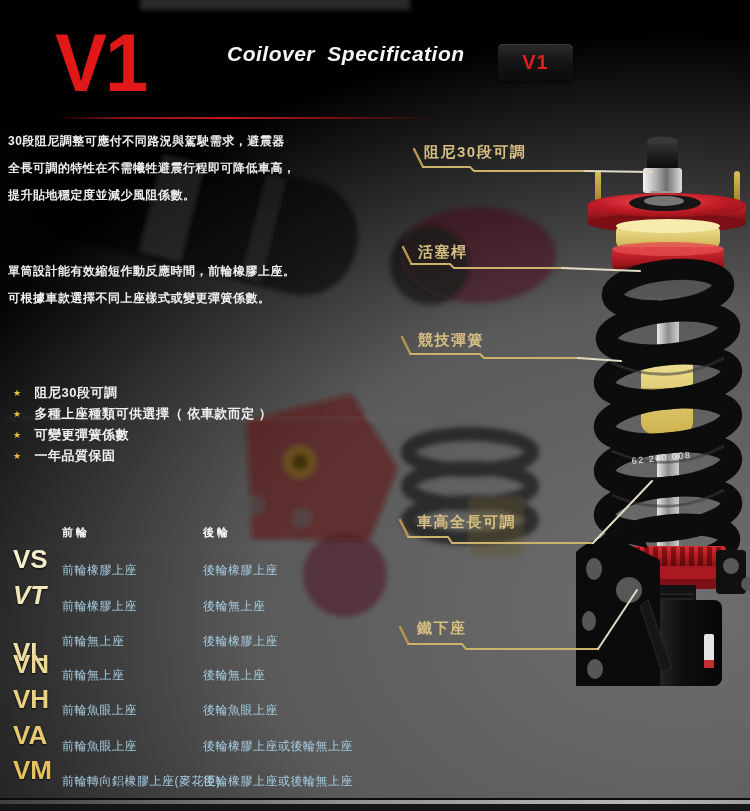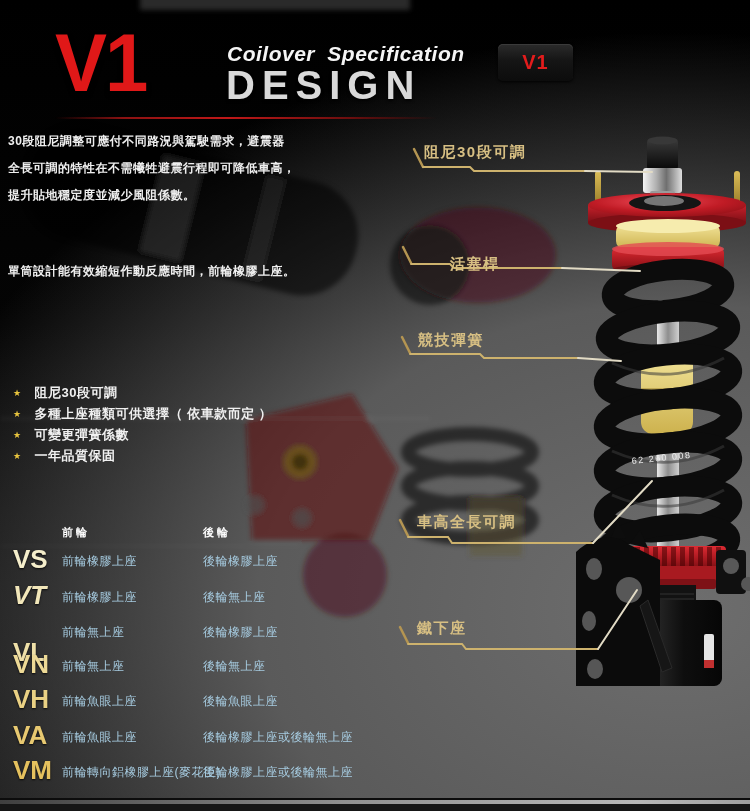--- a/index.html
+++ b/index.html
@@ -36,32 +36,32 @@
 
   
   .features{left:13px;top:381px;}
   .feat{height:21px;line-height:21px;white-space:nowrap;}
   .star{color:#e9c53e;font-size:9px;margin-right:9px;vertical-align:1px;}
   .ftxt{color:#f0f0f0;font-size:13px;font-weight:bold;letter-spacing:.5px;}
 
   
   .callout{position:absolute;color:#d7bf83;font-size:15px;font-weight:bold;letter-spacing:1.5px;white-space:nowrap;}
   .co-damping{left:424px;top:143px;}
-  .co-piston{left:418px;top:255px;margin-left:32px;}
+  .co-piston{left:418px;top:243px;}
   .co-spring{left:418px;top:331px;}
   .co-height{left:417px;top:513px;}
   .co-bracket{left:417px;top:619px;}
 
   
   .col-h{position:absolute;top:525px;font-size:11px;font-weight:bold;color:#fdfdfd;letter-spacing:3px;}
   .col-h.front{left:62px;} .col-h.rear{left:203px;}
   .spec-row{position:absolute;left:0;width:430px;height:30px;}
   .model{position:absolute;left:13px;top:0;font-size:26px;font-weight:bold;letter-spacing:0px;
     text-shadow:0 1px 2px rgba(0,0,0,.8);}
-  .cell{position:absolute;top:9px;font-size:12px;color:#a6cbe0;letter-spacing:.5px;white-space:nowrap;}
+  .cell{position:absolute;top:18px;font-size:12px;color:#a6cbe0;letter-spacing:.5px;white-space:nowrap;}
   .cell.front{left:62px;} .cell.rear{left:203px;}
   .row-0{top:544px;} .row-1{top:580px;} .row-2{top:615px;} .row-3{top:649px;}
   .row-4{top:684px;} .row-5{top:720px;} .row-6{top:755px;}
   .row-0 .model{color:#f5eecb;} .row-1 .model{color:#f2e7ba;font-style:italic;} .row-2 .model{color:#efe0a8;margin-top:22px;}
   .row-3 .model{color:#edd996;} .row-4 .model{color:#ead184;} .row-5 .model{color:#e8c971;text-align:center;}
   .row-6 .model{color:#e5c15e;}
 
   
   .strip-a{left:0;bottom:11px;width:750px;height:2px;background:#0c0c0c;}
   .strip-b{left:0;bottom:7px;width:750px;height:4px;
@@ -277,33 +277,33 @@
         <path d="M562,268 L640,271"></path>
         <path d="M578,358 L621,361"></path>
         <path d="M593,543 L652,481"></path>
         <path d="M598,649 L637,590"></path>
       </g>
     </g>
   </svg>
 
   <div class="abs hdr-logo">V1</div>
   <div class="abs hdr-sub">Coilover Specification</div>
-  <div class="abs hdr-title">DESIGN</div>
   <div class="abs hdr-badge">
     <span>V1</span>
   </div>
   <div class="abs hdr-redline"></div>
 
   <div class="abs para p1">
     <div>30段阻尼調整可應付不同路況與駕駛需求，避震器</div>
     <div>全長可調的特性在不需犧牲避震行程即可降低車高，</div>
     <div>提升貼地穩定度並減少風阻係數。</div>
   </div>
   <div class="abs para p2">
     <div>單筒設計能有效縮短作動反應時間，前輪橡膠上座。</div>
+    <div>可根據車款選擇不同上座樣式或變更彈簧係數。</div>
   </div>
 
   <div class="abs features">
     <div class="feat">
       <span class="star">★</span>
       <span class="ftxt">阻尼30段可調</span>
     </div>
     <div class="feat">
       <span class="star">★</span>
       <span class="ftxt">多種上座種類可供選擇（ 依車款而定 ）</span>

